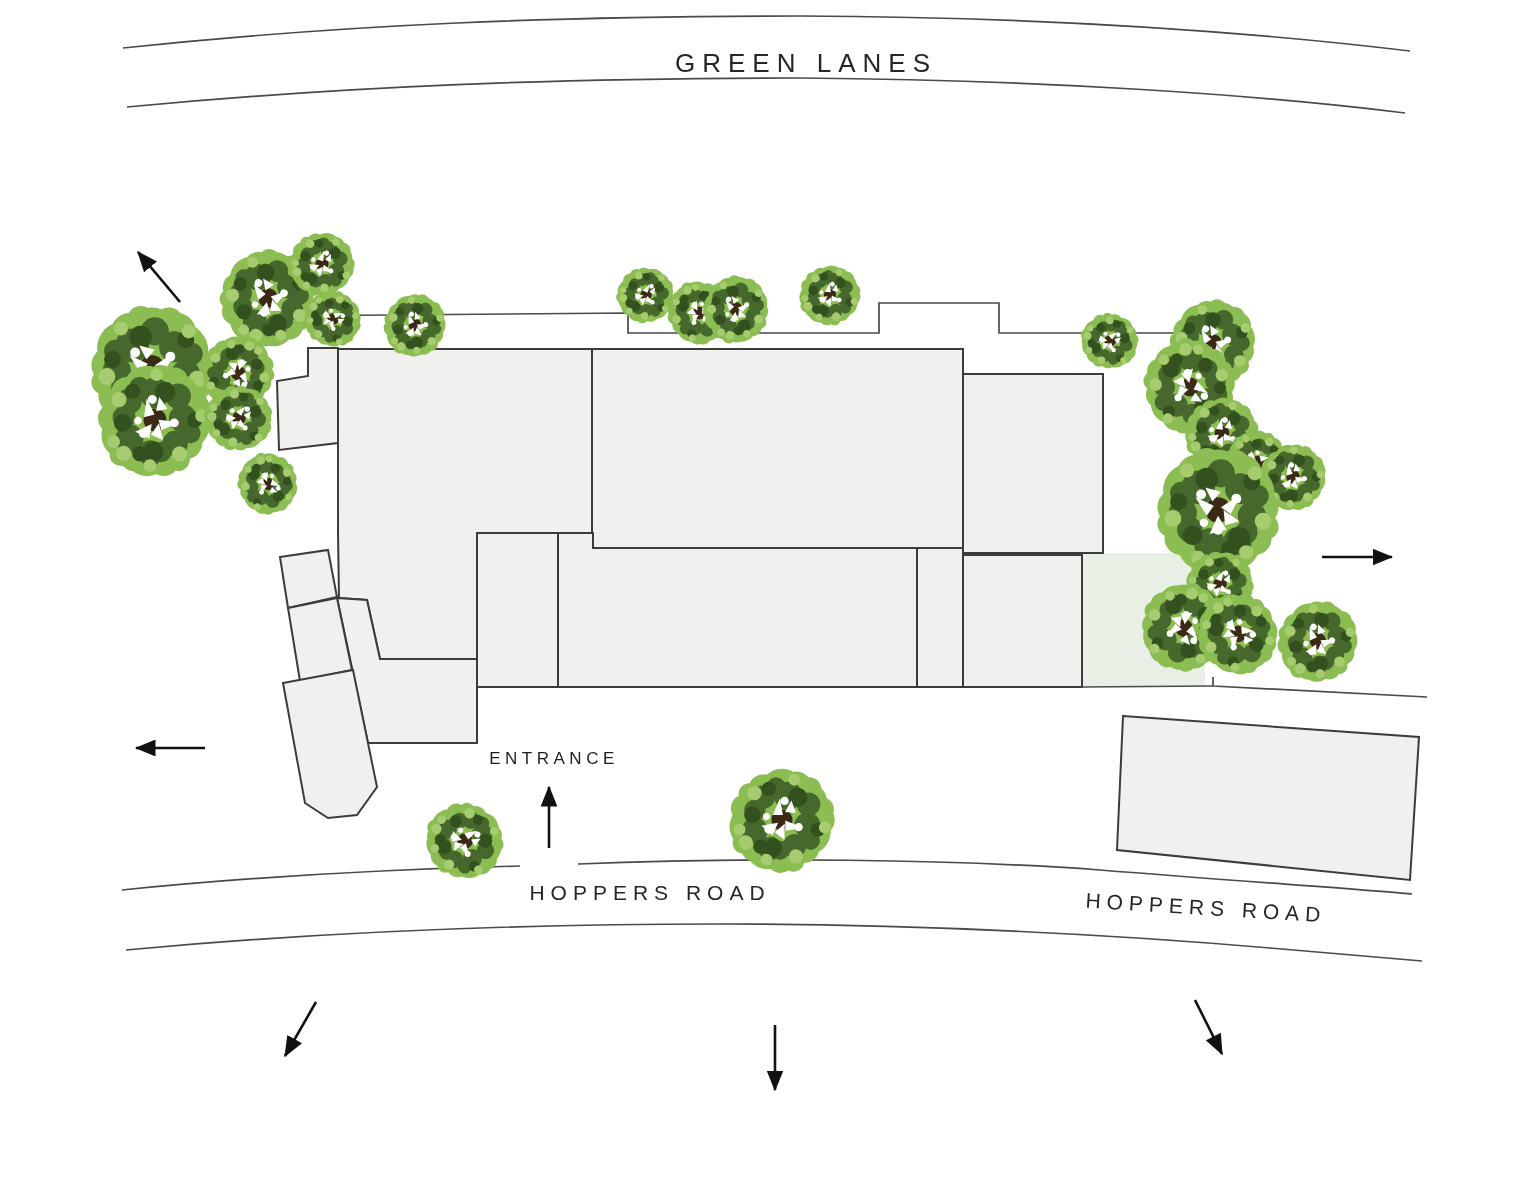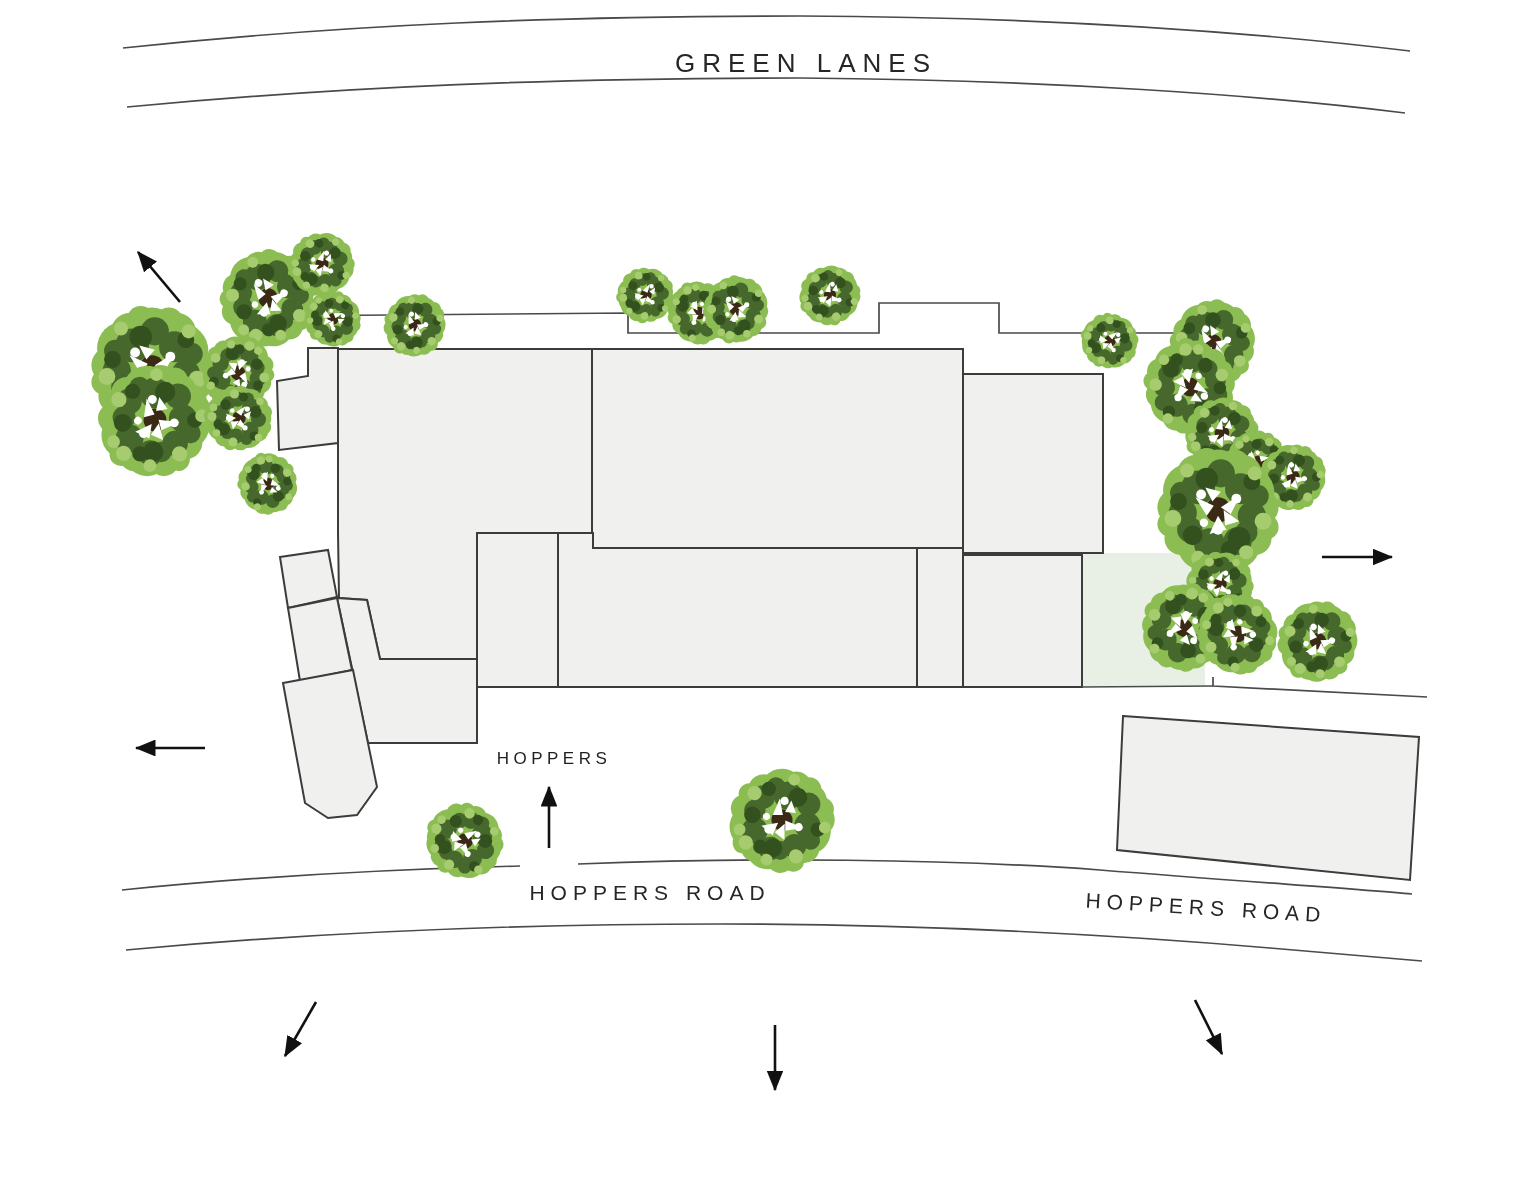--- a/index.html
+++ b/index.html
@@ -154,15 +154,15 @@
         <line x1="316" y1="1002" x2="285" y2="1056" stroke="#111111" stroke-width="2.6" marker-end="url(#arrowhead)"></line>
         <line x1="775" y1="1025" x2="775" y2="1090" stroke="#111111" stroke-width="2.6" marker-end="url(#arrowhead)"></line>
         <line x1="1195" y1="1000" x2="1222" y2="1054" stroke="#111111" stroke-width="2.6" marker-end="url(#arrowhead)"></line>
         <line x1="549" y1="848" x2="549" y2="787" stroke="#111111" stroke-width="2.6" marker-end="url(#arrowhead)"></line>
       </g>
   </svg>
 
   <div class="map-label" id="lbl-green-lanes">GREEN LANES</div>
   <div class="map-label" id="lbl-hoppers-left">HOPPERS ROAD</div>
   <div class="map-label" id="lbl-hoppers-right">HOPPERS ROAD</div>
-  <div class="map-label" id="lbl-entrance">HOPPERS</div>
+  <div class="map-label" id="lbl-entrance">ENTRANCE</div>
 
 </div>
 
 </body></html>

